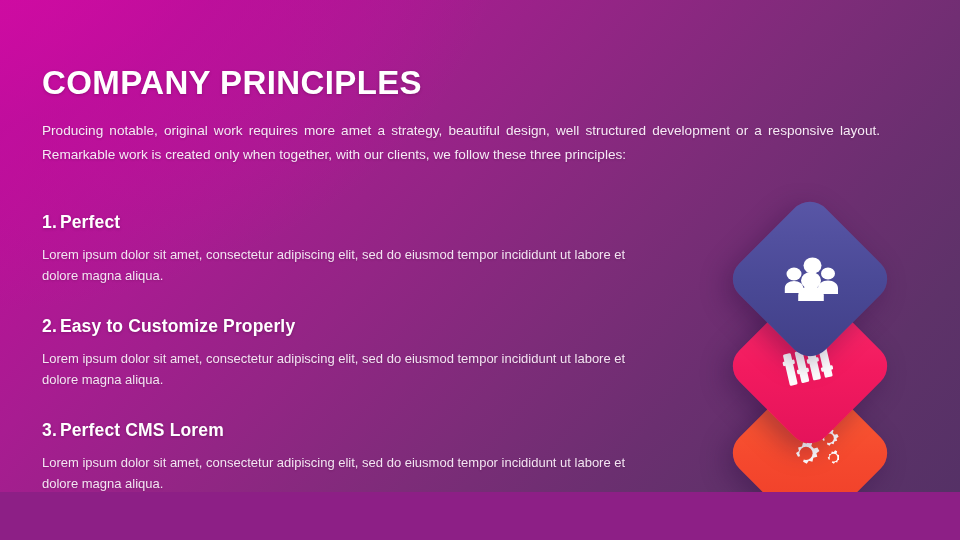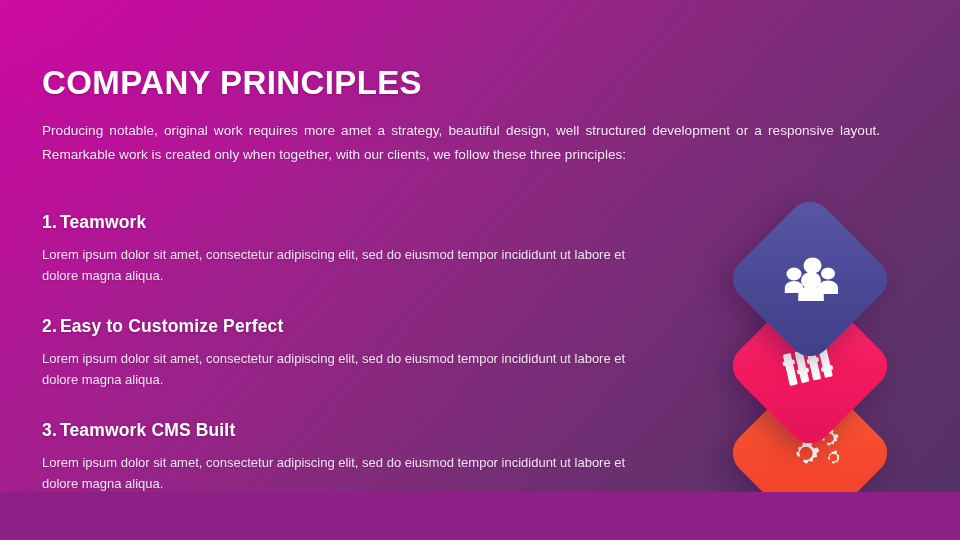--- a/index.html
+++ b/index.html
@@ -159,35 +159,35 @@
   <div class="content">
 
     <h1 class="page-title">COMPANY PRINCIPLES</h1>
 
     <p class="intro">Producing notable, original work requires more amet a strategy, beautiful design, well structured development or a responsive layout. Remarkable work is created only when together, with our clients, we follow these three principles:</p>
 
     <div class="principles">
 
       <div class="principle p1">
         <div class="principle-heading">
-          <span class="num">1.</span><span>Teamwork</span>
+          <span class="num">1.</span><span>Perfect</span>
         </div>
         <div class="principle-body">Lorem ipsum dolor sit amet, consectetur adipiscing elit, sed do eiusmod tempor incididunt ut labore et dolore magna aliqua.</div>
       </div>
 
       <div class="principle p2">
         <div class="principle-heading">
-          <span class="num">2.</span><span>Easy to Customize Perfect</span>
+          <span class="num">2.</span><span>Easy to Customize Properly</span>
         </div>
         <div class="principle-body">Lorem ipsum dolor sit amet, consectetur adipiscing elit, sed do eiusmod tempor incididunt ut labore et dolore magna aliqua.</div>
       </div>
 
       <div class="principle p3">
         <div class="principle-heading">
-          <span class="num">3.</span><span>Teamwork CMS Built</span>
+          <span class="num">3.</span><span>Perfect CMS Lorem</span>
         </div>
         <div class="principle-body">Lorem ipsum dolor sit amet, consectetur adipiscing elit, sed do eiusmod tempor incididunt ut labore et dolore magna aliqua.</div>
       </div>
 
     </div>
   </div>
 
   <div class="icon-stack">
 
     <div class="diamond d-team">

